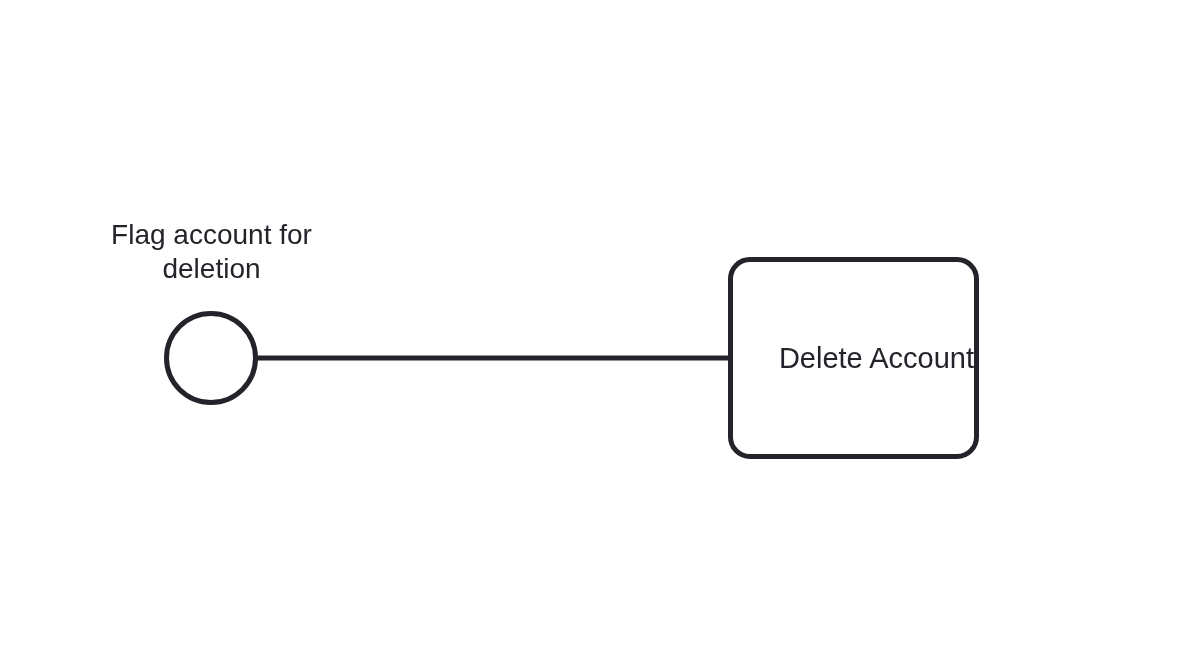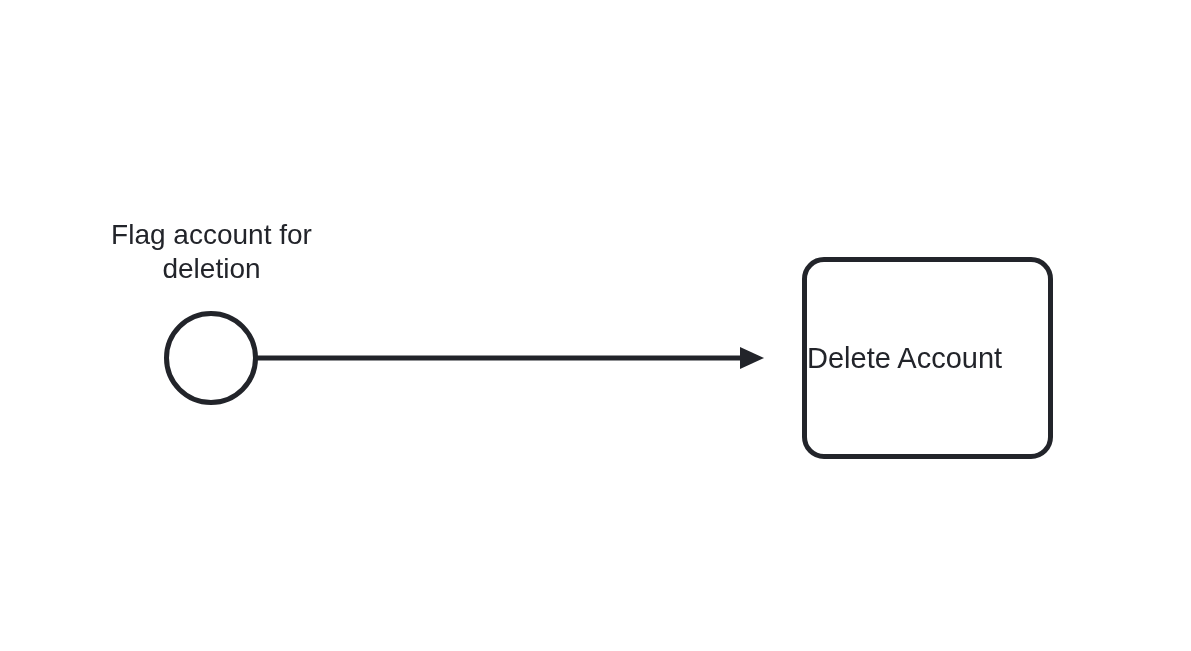--- a/index.html
+++ b/index.html
@@ -42,31 +42,31 @@
     top: 218px;
     width: 243px;
     text-align: center;
     font-size: 28px;
     line-height: 34px;
     color: #22242a;
     white-space: pre-line;
   }
   .task {
     position: absolute;
-    left: 802px;
+    left: 728px;
     top: 257px;
     width: 251px;
     height: 202px;
     box-sizing: border-box;
     border: 5px solid #22242a;
     border-radius: 22px;
     background: #ffffff;
     display: flex;
     align-items: center;
-    justify-content: flex-start;
+    justify-content: flex-end;
   }
   .task-label {
     font-size: 29px;
     line-height: 34px;
     color: #22242a;
     text-align: center;
   }
 </style>
 </head>
 <body>

